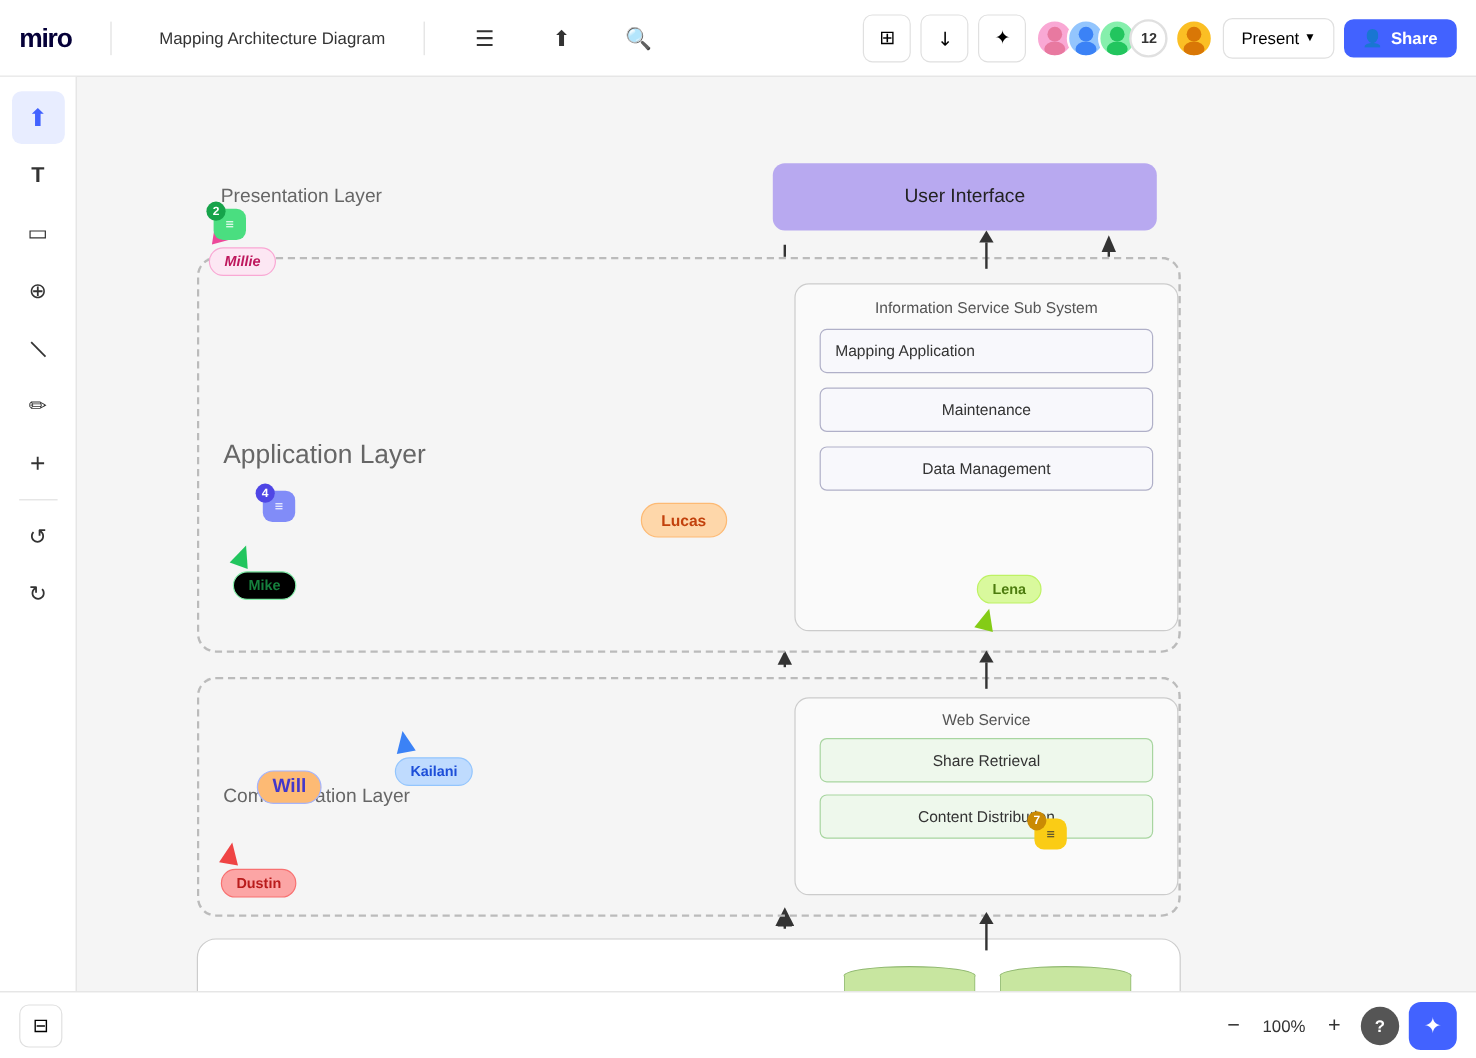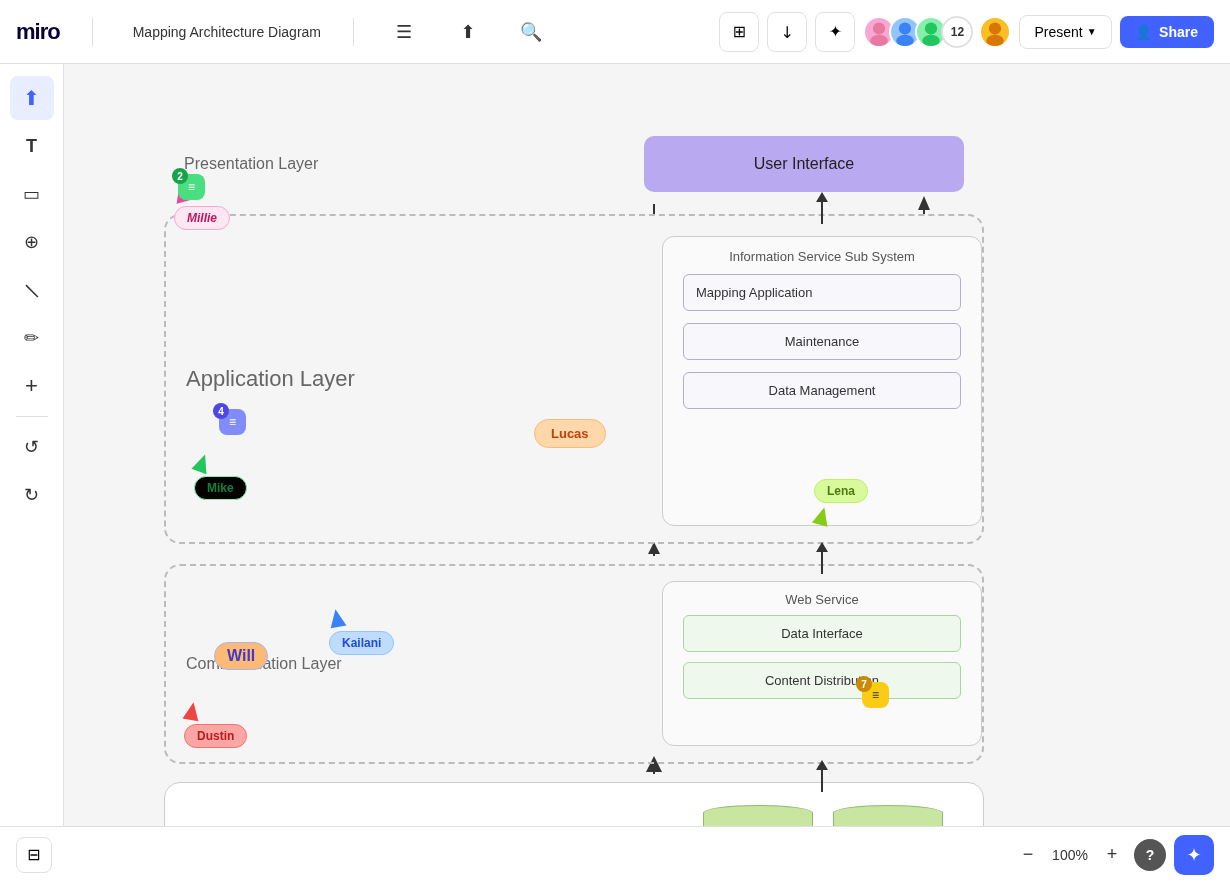--- a/index.html
+++ b/index.html
@@ -257,21 +257,21 @@
       <div style="width:0;height:0;border-left:6px solid transparent;border-right:6px solid transparent;border-bottom:10px solid #333;"></div>
       <div style="width:2px;height:22px;background:#333;"></div>
     </div>
 
     <div style="position:absolute; top:440px; left:0; right:0; height:200px; border:2px dashed #bbb; border-radius:16px;">
       <span style="position:absolute; left:20px; top:50%; transform:translateY(-50%); font-size:16px; color:#666;">Communication Layer</span>
 
       <div style="position:absolute; top:15px; right:0; width:320px; height:165px; border:1.5px solid #ccc; border-radius:12px; background:#fafafa;">
         <div style="text-align:center; font-size:13px; color:#555; padding:10px 0 8px;">Web Service</div>
         <div style="display:flex; flex-direction:column; gap:10px; padding:0 20px;">
-          <div style="border:1.5px solid #a8d5a0; border-radius:6px; padding:10px 12px; text-align:center; font-size:13px; color:#333; background:#eef8ec;">Data Interface</div>
+          <div style="border:1.5px solid #a8d5a0; border-radius:6px; padding:10px 12px; text-align:center; font-size:13px; color:#333; background:#eef8ec;">Share Retrieval</div>
           <div style="border:1.5px solid #a8d5a0; border-radius:6px; padding:10px 12px; text-align:center; font-size:13px; color:#333; background:#eef8ec;">Content Distribution</div>
         </div>
       </div>
     </div>
 
     <div style="position:absolute; top:418px; right:156px; display:flex; flex-direction:column; align-items:center;">
       <div style="width:0;height:0;border-left:6px solid transparent;border-right:6px solid transparent;border-bottom:10px solid #333;"></div>
       <div style="width:2px;height:22px;background:#333;"></div>
     </div>
 

